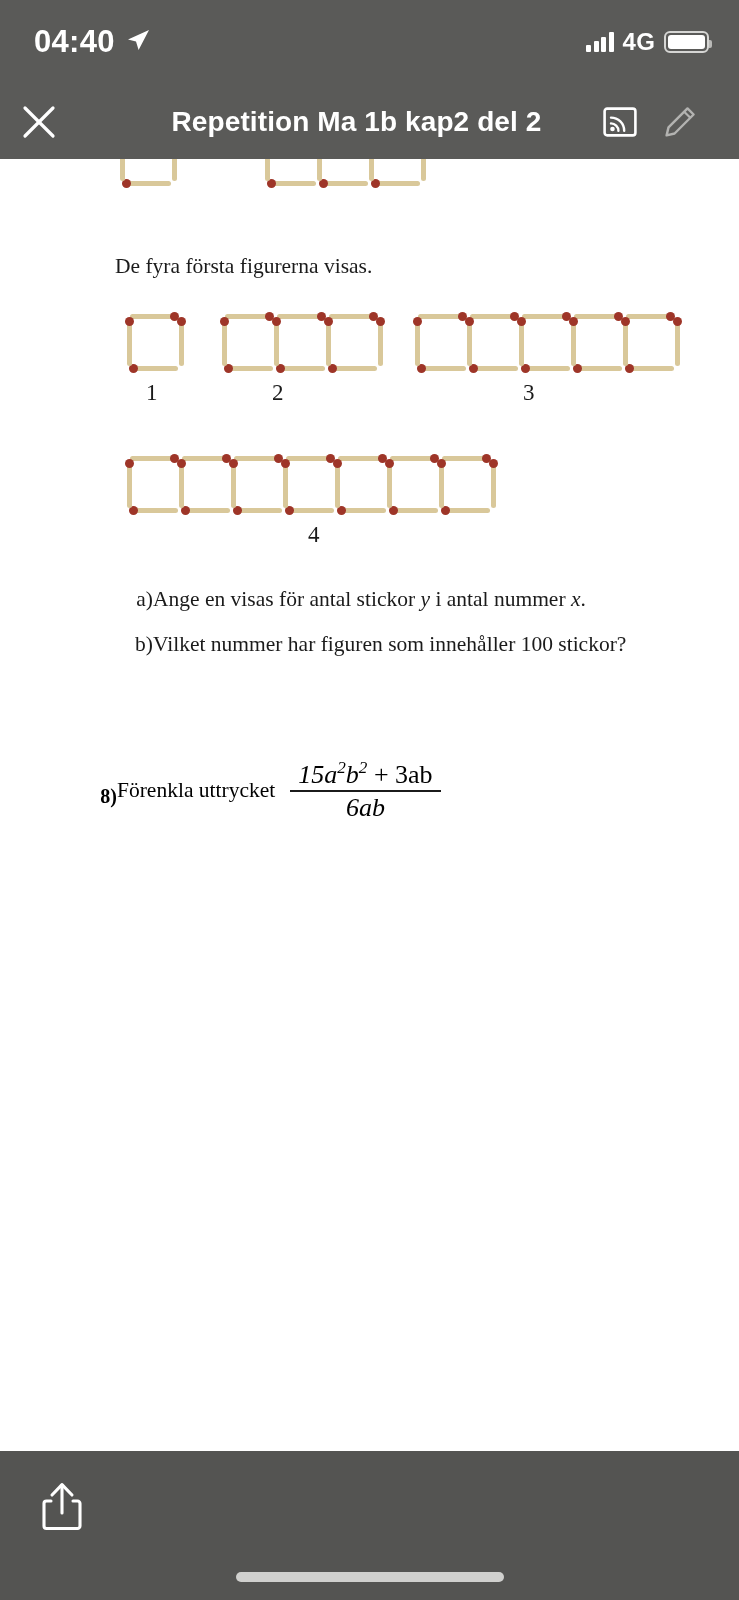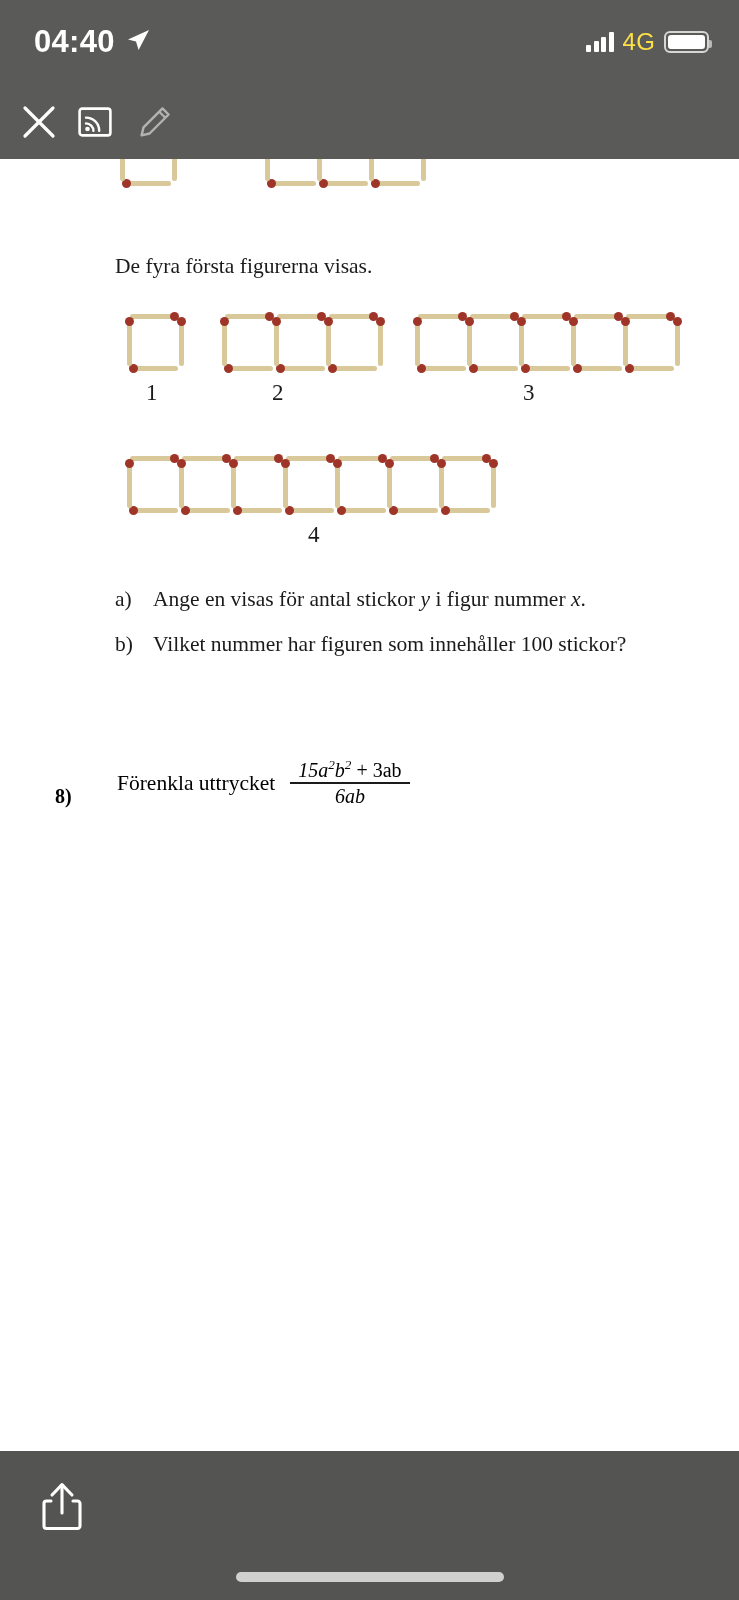--- a/index.html
+++ b/index.html
@@ -58,23 +58,23 @@
     display: block;
     width: 5px;
     background: #ffffff;
     border-radius: 1px;
   }
   .signal-bars i:nth-child(1) { height: 7px; }
   .signal-bars i:nth-child(2) { height: 11px; }
   .signal-bars i:nth-child(3) { height: 15px; }
   .signal-bars i:nth-child(4) { height: 20px; }
   .net-label {
-    color: #fde047;
+    color: #ffffff;
     font-size: 24px;
-    font-weight: 400;
+    font-weight: 700;
     letter-spacing: 0.2px;
   }
   .battery {
     position: relative;
     width: 45px;
     height: 22px;
     border: 2px solid #d6d6d4;
     border-radius: 6px;
     padding: 2px;
   }
@@ -141,20 +141,21 @@
 
   
   .page {
     position: absolute;
     top: 159px; left: 0;
     width: 739px;
     height: 1292px;
     background: #ffffff;
     overflow: hidden;
     font-family: "Liberation Serif", serif;
+    text-align: right;
   }
 
   .doc-text {
     color: #1b1b1b;
     font-family: "Liberation Serif", serif;
   }
 
   .intro-line {
     position: absolute;
     left: 115px;
@@ -230,21 +231,21 @@
   .prob10-tail { padding-top: 2px; }
   .frac {
     display: inline-flex;
     flex-direction: column;
     align-items: center;
     font-family: "Liberation Serif", serif;
     font-style: italic;
     line-height: 1.12;
   }
   .frac .num, .frac .den {
-    font-size: 20px;
+    font-size: 26px;
     padding: 1px 8px;
     white-space: nowrap;
   }
   .frac .bar {
     width: 100%;
     height: 2px;
     background: #1b1b1b;
   }
   .frac sup { font-size: 0.66em; font-style: italic; vertical-align: super; }
   .upr { font-style: normal; }
@@ -308,20 +309,21 @@
     </div>
   </div>
 
   <div class="toolbar">
     <div class="close-btn">
       <svg width="38" height="38" viewBox="0 0 38 38">
         <line x1="5" y1="5" x2="33" y2="33" stroke="#ffffff" stroke-width="3.2" stroke-linecap="round"></line>
         <line x1="33" y1="5" x2="5" y2="33" stroke="#ffffff" stroke-width="3.2" stroke-linecap="round"></line>
       </svg>
     </div>
+    <div class="toolbar-title">Repetition Ma 1b kap2 del 2</div>
     <div class="toolbar-actions">
       <span class="tb-icon">
         <svg width="34" height="30" viewBox="0 0 34 30">
           <rect x="1.6" y="1.6" width="30.8" height="26.8" rx="2.6" fill="none" stroke="#ffffff" stroke-width="2.6"></rect>
           <circle cx="9.5" cy="22" r="2.3" fill="#ffffff"></circle>
           <path d="M8 16.4a7.4 7.4 0 0 1 7.4 7.4" fill="none" stroke="#ffffff" stroke-width="2.4" stroke-linecap="round"></path>
           <path d="M8 10.6a13.2 13.2 0 0 1 13.2 13.2" fill="none" stroke="#ffffff" stroke-width="2.4" stroke-linecap="round"></path>
         </svg>
       </span>
       <span class="tb-icon">
@@ -475,21 +477,21 @@
           <div class="mstick v" style="left: 312px; top: 4px; height: 48px; background: rgb(217, 200, 154);"></div>
           <div class="mhead" style="background: rgb(158, 53, 40); left: 310px; top: 3px;"></div>
           <div class="mstick v" style="left: 364px; top: 4px; height: 48px; background: rgb(217, 200, 154);"></div>
           <div class="mhead" style="background: rgb(158, 53, 40); left: 362px; top: 3px;"></div>
         </div>
         <div class="fig-label" style="left: 308px; top: 73px;">4</div>
       </div>
 
     <div class="q-item" style="left:115px; top:428px;">
       <span class="q-letter">a)</span>
-      <span class="q-text"><span>Ange en visas för antal stickor </span><i>y</i><span> i figur nummer </span><i>x</i><span>.</span></span>
+      <span class="q-text"><span>Ange en visas för antal stickor </span><i>y</i><span> i antal nummer </span><i>x</i><span>.</span></span>
     </div>
 
     <div class="q-item" style="left:115px; top:473px;">
       <span class="q-letter">b)</span>
       <span class="q-text">Vilket nummer har figuren som innehåller 100 stickor?</span>
     </div>
 
     <div class="prob10">
       <span class="prob10-num">8)</span>
       <span class="prob10-body">

